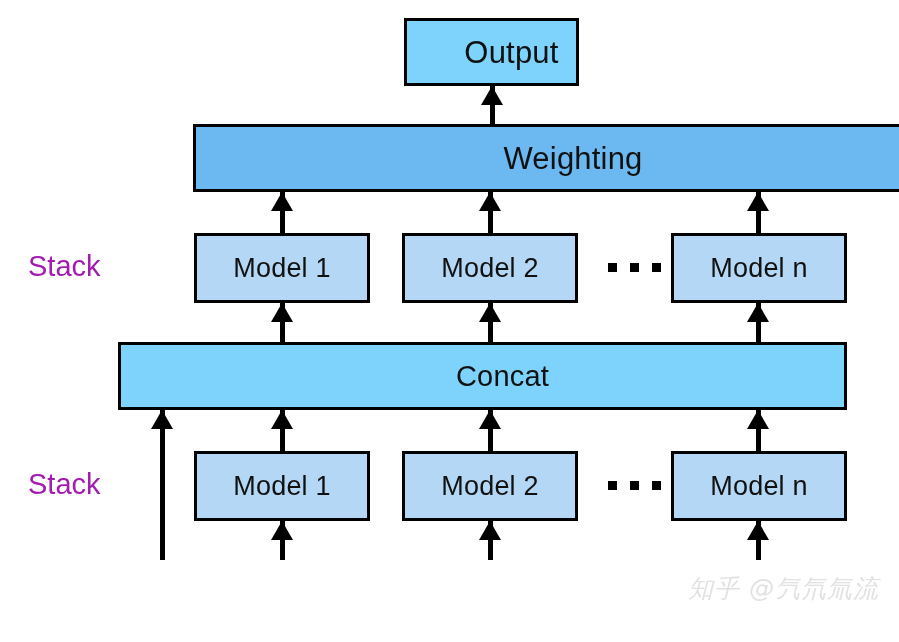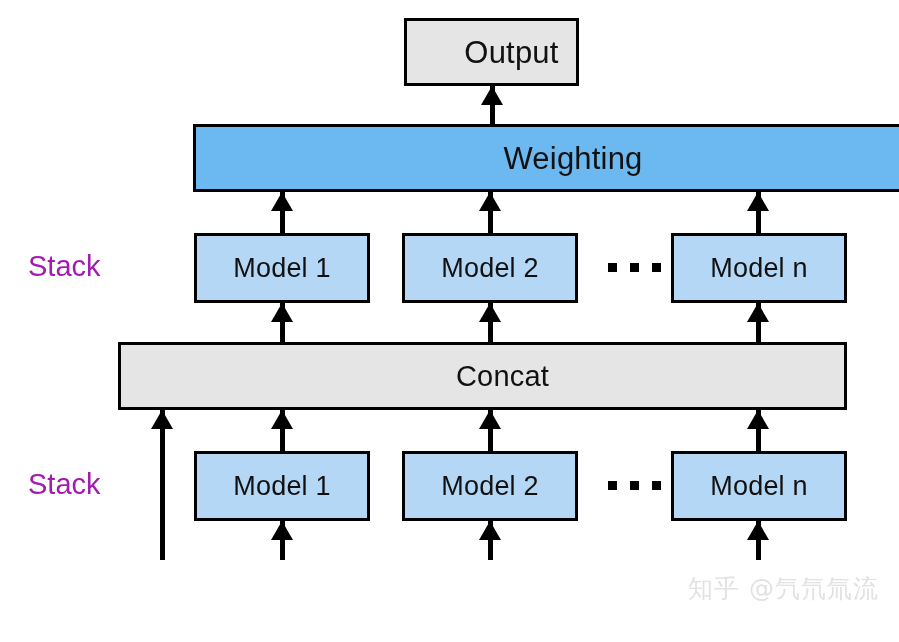--- a/index.html
+++ b/index.html
@@ -31,21 +31,21 @@
     color: #111111;
     letter-spacing: .2px;
     white-space: nowrap;
   }
   .node-label {
     display: block;
     line-height: 1;
   }
 
   
-  .node.white { background: #e5e5e5; padding-left: 40px; }
+  .node.white { background: #7dd3fc; padding-left: 40px; }
   .node.blue-strong { background: #6cb8f0; }
   .node.blue-light { background: #b4d7f5; }
 
   .fs-output   { font-size: 31px; }
   .fs-weight   { font-size: 31px; }
   .fs-model    { font-size: 27px; text-align: right; }
   .fs-concat   { font-size: 29px; }
   .fs-input    { font-size: 29px; }
 
   
@@ -190,15 +190,15 @@
   <div class="vline" style="left:280px; top:521px; height:39px;"></div>
   <div class="arrowhead" style="left:271px; top:521px;"></div>
 
   <div class="vline" style="left:488px; top:521px; height:39px;"></div>
   <div class="arrowhead" style="left:479px; top:521px;"></div>
 
   <div class="vline" style="left:756px; top:521px; height:39px;"></div>
   <div class="arrowhead" style="left:747px; top:521px;"></div>
 
 
-  <div class="watermark" style="left:688px; top:572px;">知乎 @氕氘氚流</div>
+  <div class="watermark" style="left:688px; top:572px;font-style:italic;">知乎 @氕氘氚流</div>
 
 </div>
 
 </body></html>

